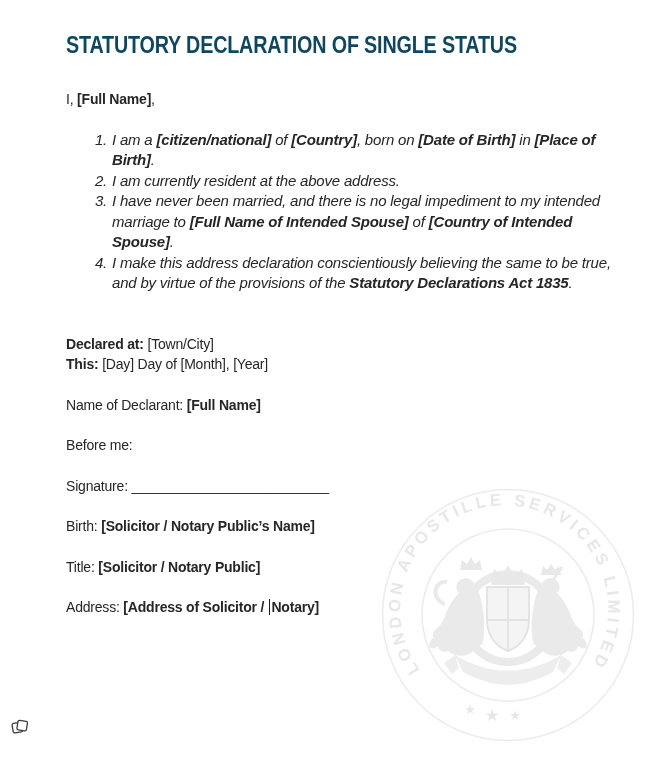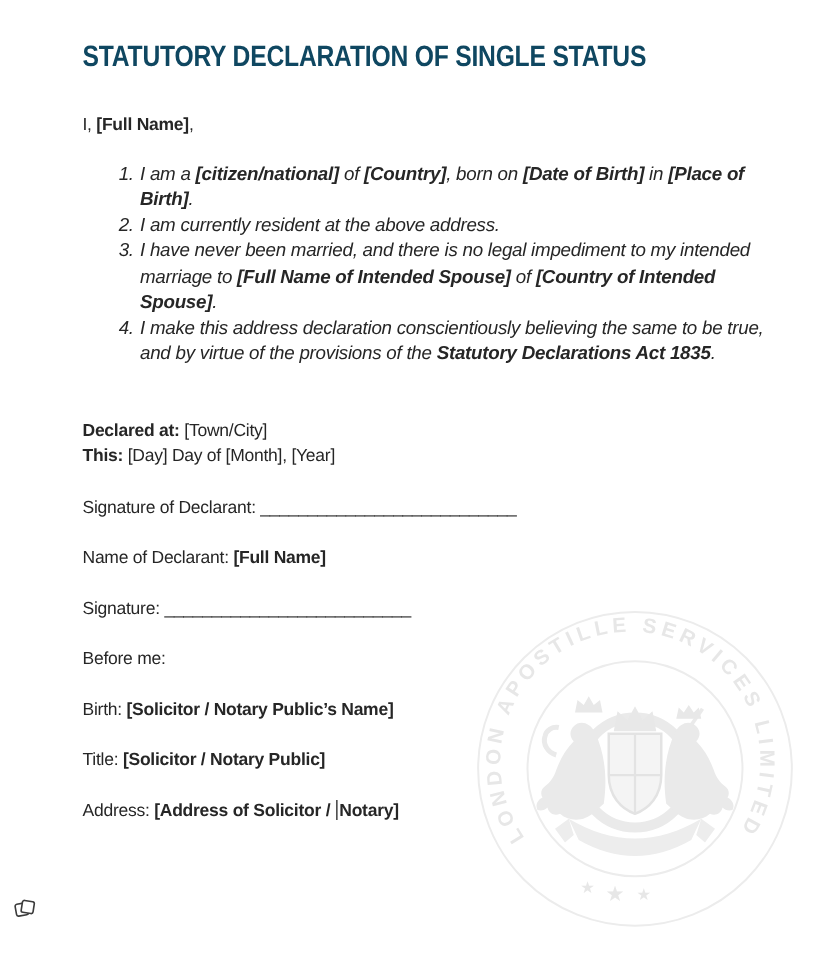--- a/index.html
+++ b/index.html
@@ -84,27 +84,26 @@
 
     <ol>
       <li><span>I am a </span><span class="b">[citizen/national]</span><span> of </span><span class="b">[Country]</span><span>, born on </span><span class="b">[Date of Birth]</span><span> in </span><span class="b">[Place of Birth]</span><span>.</span></li>
       <li><span>I am currently resident at the above address.</span></li>
       <li><span>I have never been married, and there is no legal impediment to my intended marriage to </span><span class="b">[Full Name of Intended Spouse]</span><span> of </span><span class="b">[Country of Intended Spouse]</span><span>.</span></li>
       <li><span>I make this address declaration conscientiously believing the same to be true, and by virtue of the provisions of the </span><span class="b">Statutory Declarations Act 1835</span><span>.</span></li>
     </ol>
 
     <p><span class="b">Declared at:</span><span> [Town/City]</span><br><span class="b">This:</span><span> [Day] Day of [Month], [Year]</span></p>
 
-    <p><span>Signature of Declarant: </span><span>___________________________</span></p>
 
     <p><span>Name of Declarant: </span><span class="b">[Full Name]</span></p>
 
+    <p><span>Before me:</span></p>
+
     <p><span>Signature: </span><span>__________________________</span></p>
-
-    <p><span>Before me:</span></p>
 
     <p><span>Birth: </span><span class="b">[Solicitor / Notary Public’s Name]</span></p>
 
     <p><span>Title: </span><span class="b">[Solicitor / Notary Public]</span></p>
 
     <p><span>Address: </span><span class="b">[Address of Solicitor / </span><span class="caret"></span><span class="b">Notary]</span></p>
   </div>
 </div>
 
 </body></html>

